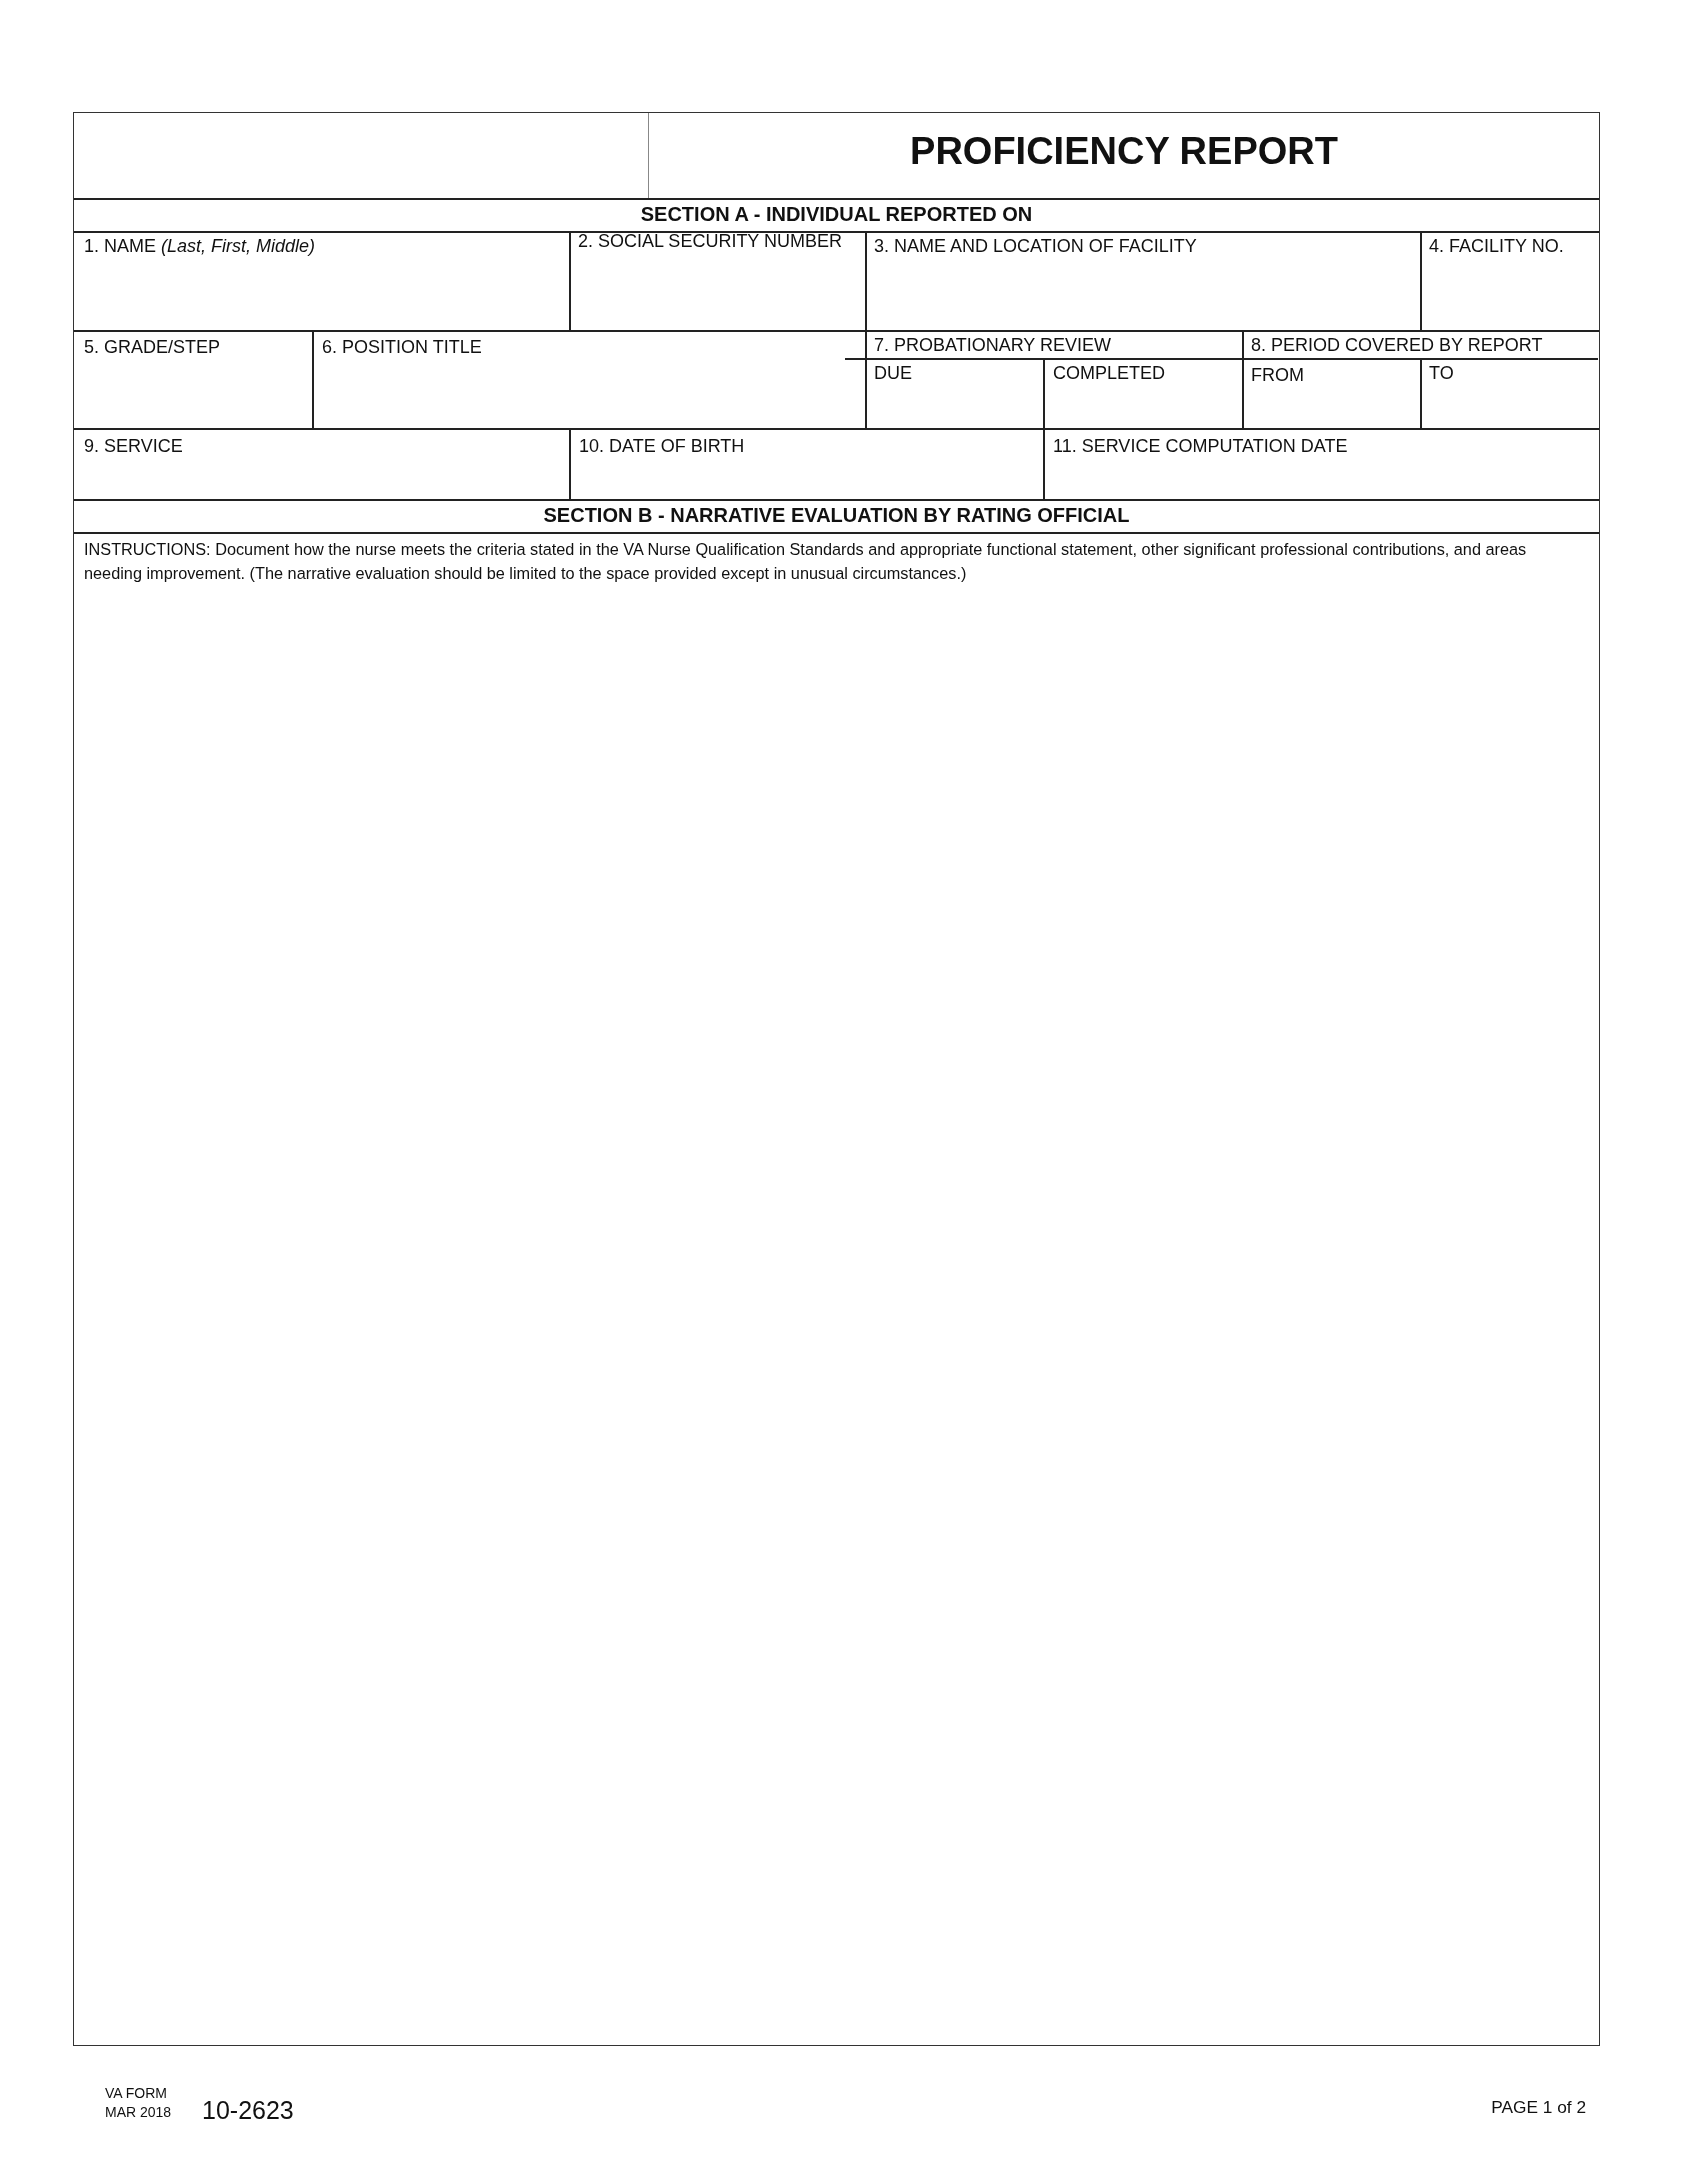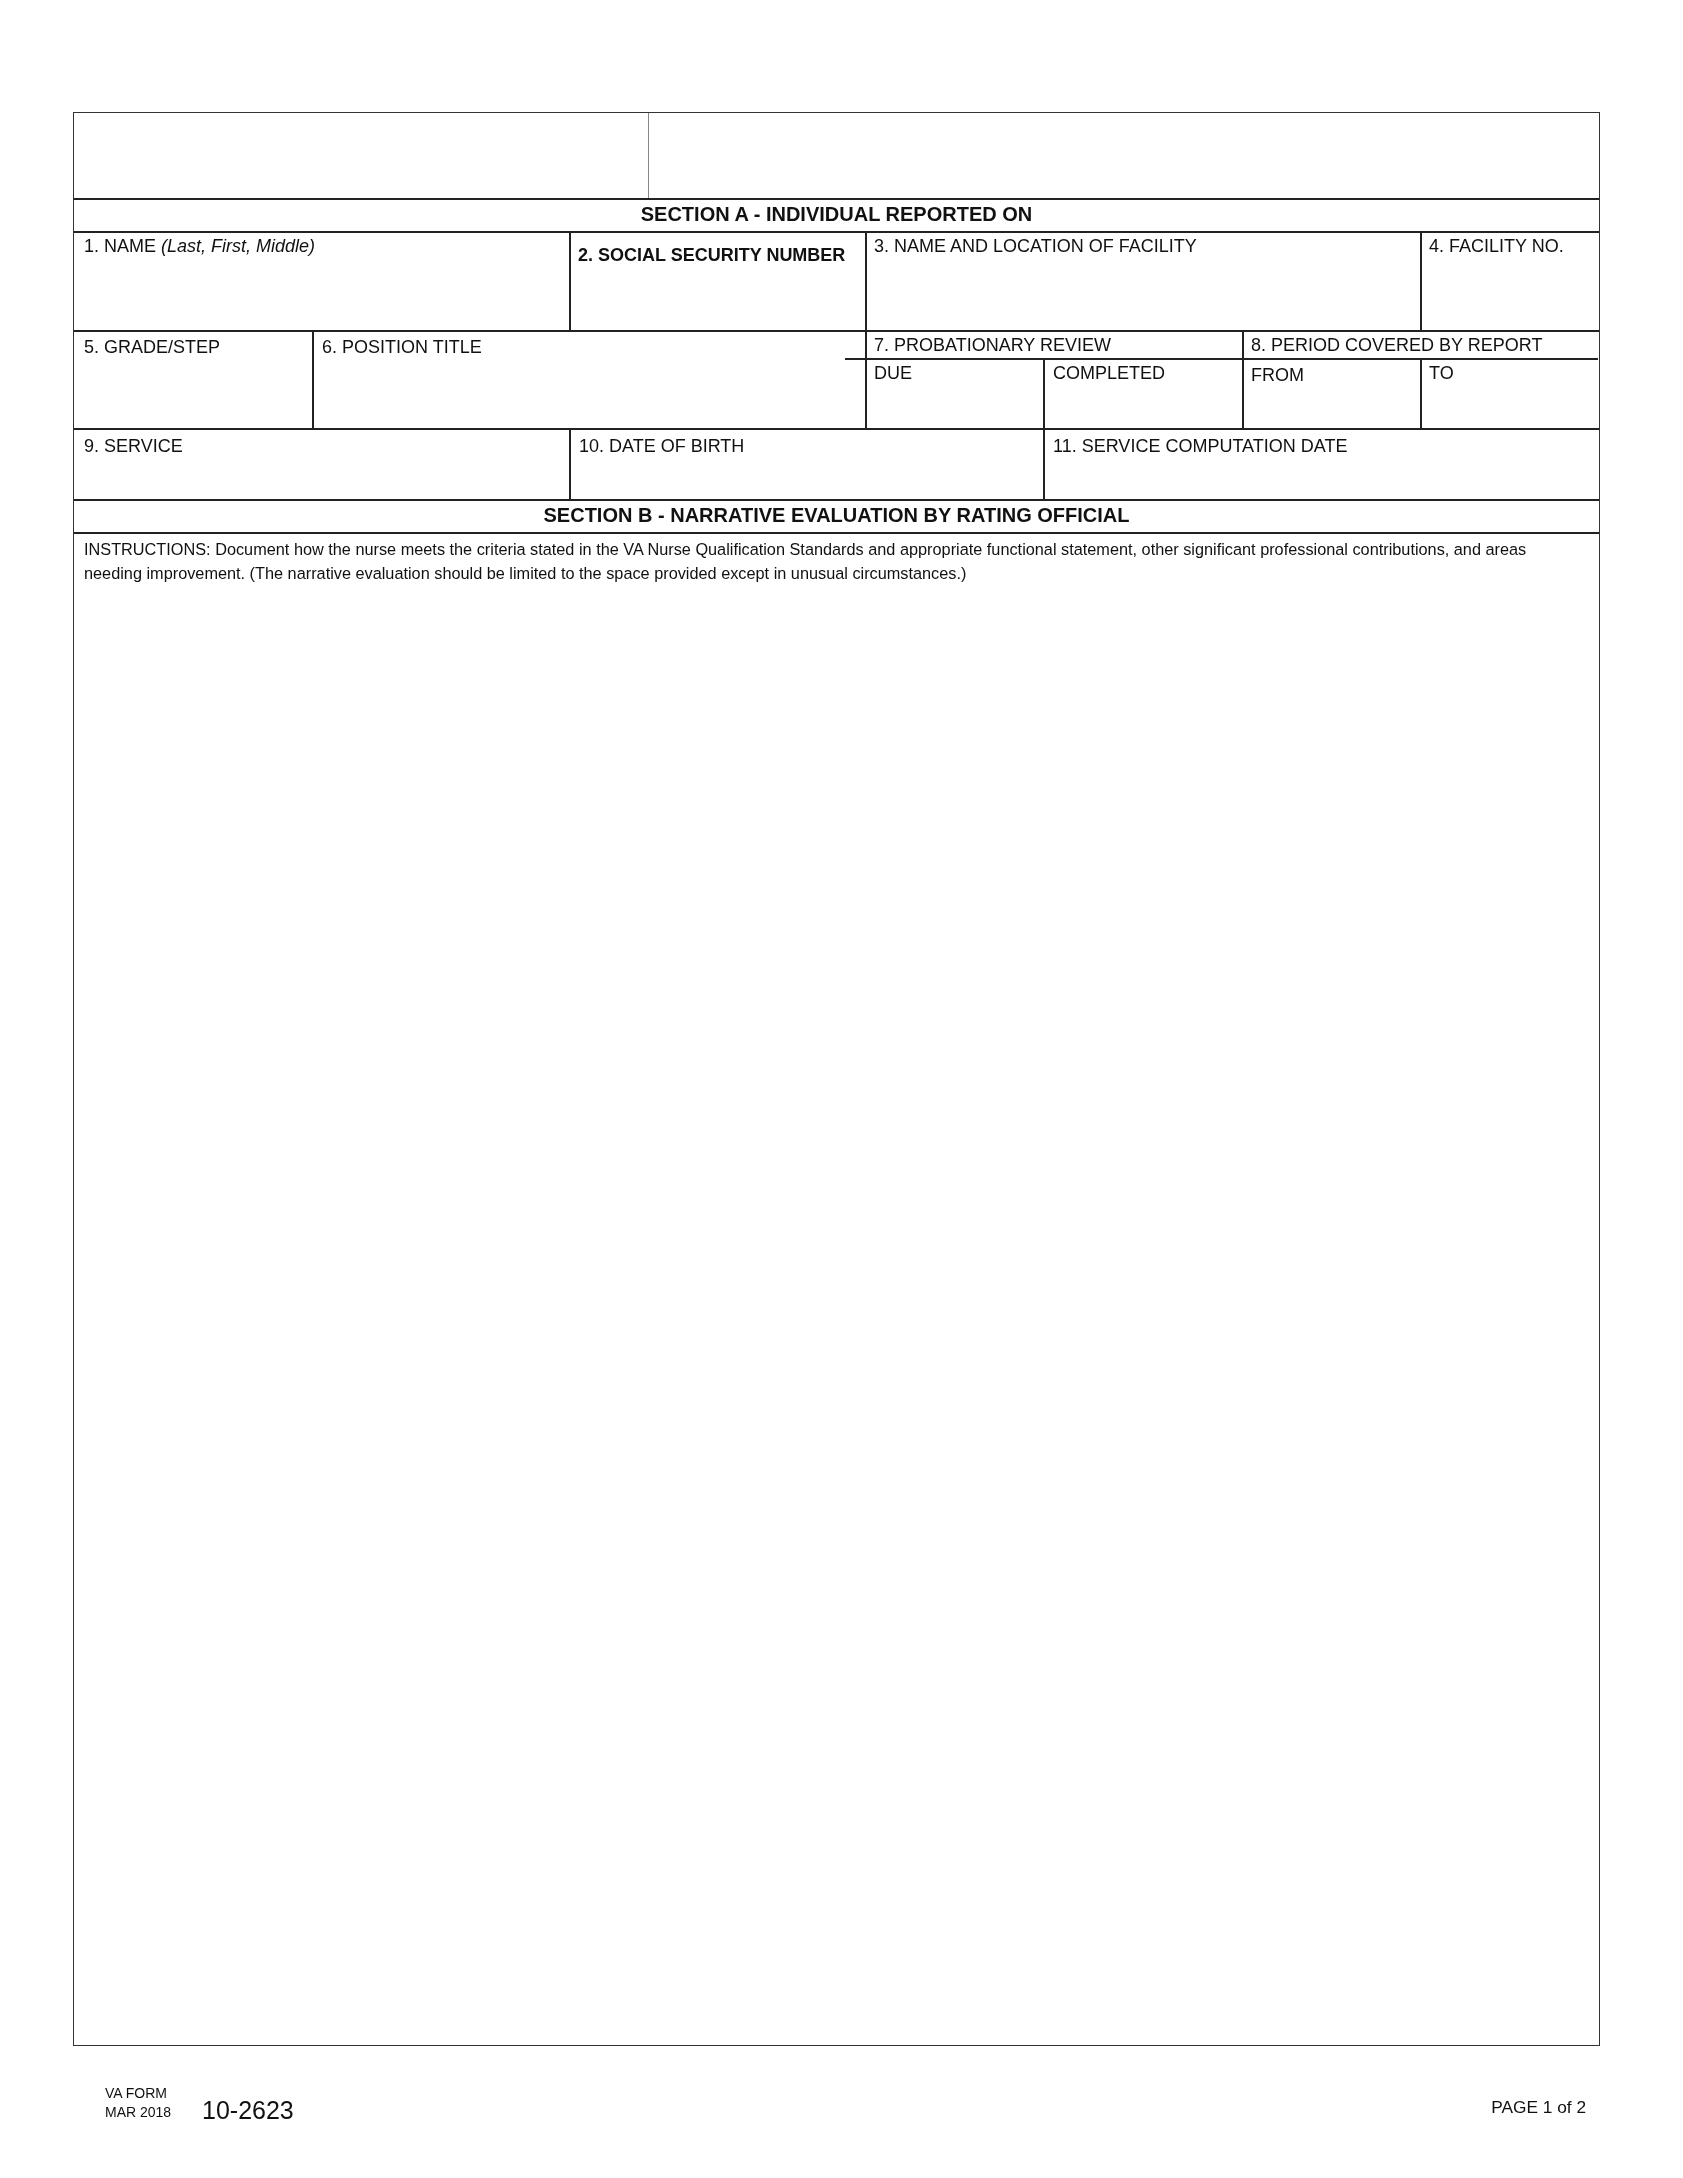--- a/index.html
+++ b/index.html
@@ -19,40 +19,41 @@
   .ff-small { position:absolute; font-size:14px; line-height:19px; white-space:nowrap; }
   .ff-num { position:absolute; left:97px; top:12px; font-size:25px; font-weight:normal; white-space:nowrap; }
   .page-no { position:absolute; right:97px; top:2097px; font-size:17.3px; white-space:nowrap; }
 </style>
 </head>
 <body>
 
 <div class="abs form">
 
   <div class="vl" style="left:574px;top:0;height:86px;border-left:1.5px solid #888;"></div>
+  <div class="title">PROFICIENCY REPORT</div>
 
   <div class="hl" style="left:0;width:1525px;top:85px;"></div>
   <div class="hl" style="left:0;width:1525px;top:118px;"></div>
   <div class="hl" style="left:0;width:1525px;top:217px;"></div>
   <div class="hl" style="left:771px;width:753px;top:245px;"></div>
   <div class="hl" style="left:0;width:1525px;top:315px;"></div>
   <div class="hl" style="left:0;width:1525px;top:386px;"></div>
   <div class="hl" style="left:0;width:1525px;top:419px;"></div>
 
   <div class="sect" style="top:89px;">SECTION A - INDIVIDUAL REPORTED ON</div>
 
   <div class="vl" style="left:495px;top:118px;height:99px;"></div>
   <div class="vl" style="left:791px;top:118px;height:197px;"></div>
   <div class="vl" style="left:1346px;top:118px;height:99px;"></div>
 
   <div class="lbl" style="left:10px;top:123px;">
     <span>1. NAME </span><i>(Last, First, Middle)</i>
   </div>
   <input class="field" style="left: 8px; top: 149px; width: 480px; height: 61px;" value="">
-  <div class="lbl" style="left:504px;top:132px;font-weight:bold;">2. SOCIAL SECURITY NUMBER</div>
+  <div class="lbl" style="left:504px;top:118px;">2. SOCIAL SECURITY NUMBER</div>
   <input class="field" style="left: 501px; top: 149px; width: 285px; height: 61px;" value="">
   <div class="lbl" style="left:800px;top:123px;">3. NAME AND LOCATION OF FACILITY</div>
   <input class="field" style="left: 797px; top: 149px; width: 545px; height: 61px;" value="">
   <div class="lbl" style="left:1355px;top:123px;">4. FACILITY NO.</div>
   <input class="field" style="left: 1352px; top: 149px; width: 166px; height: 61px;" value="">
 
   <div class="vl" style="left:238px;top:217px;height:98px;"></div>
   <div class="vl" style="left:1168px;top:217px;height:98px;"></div>
   <div class="vl" style="left:969px;top:245px;height:70px;"></div>
   <div class="vl" style="left:1346px;top:245px;height:70px;"></div>

